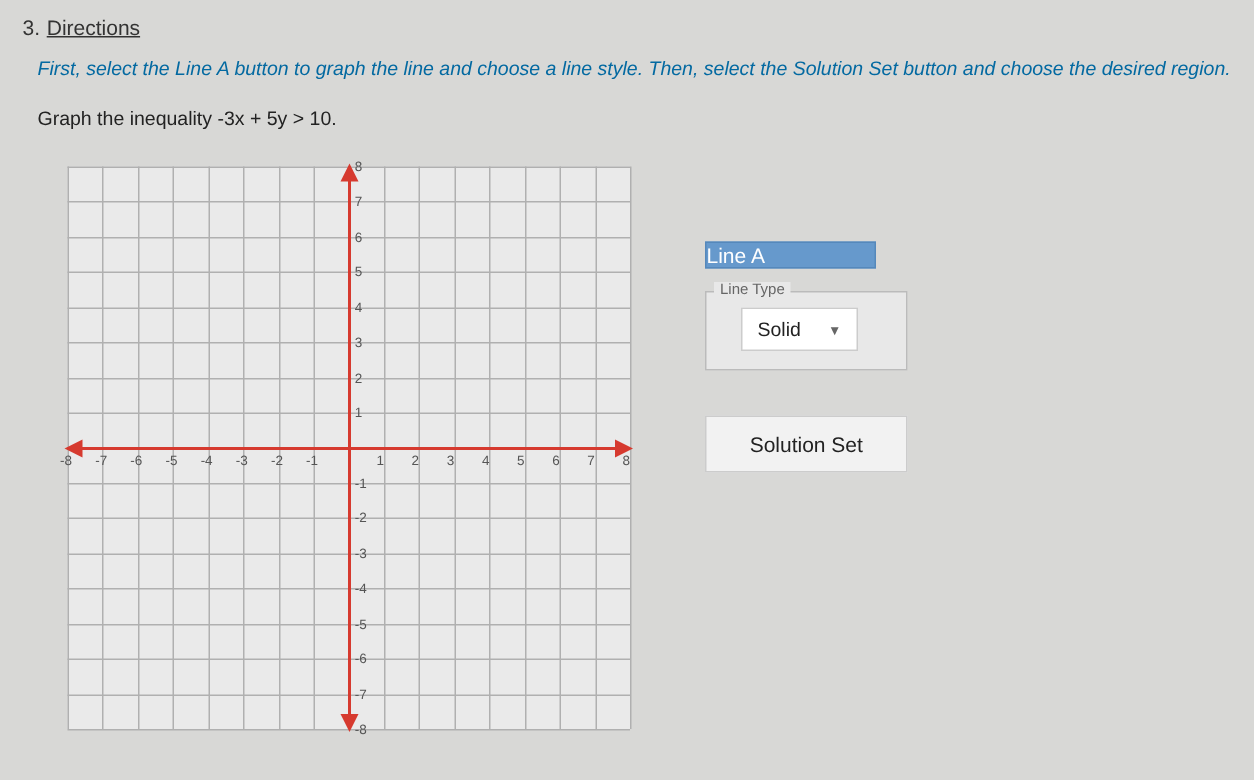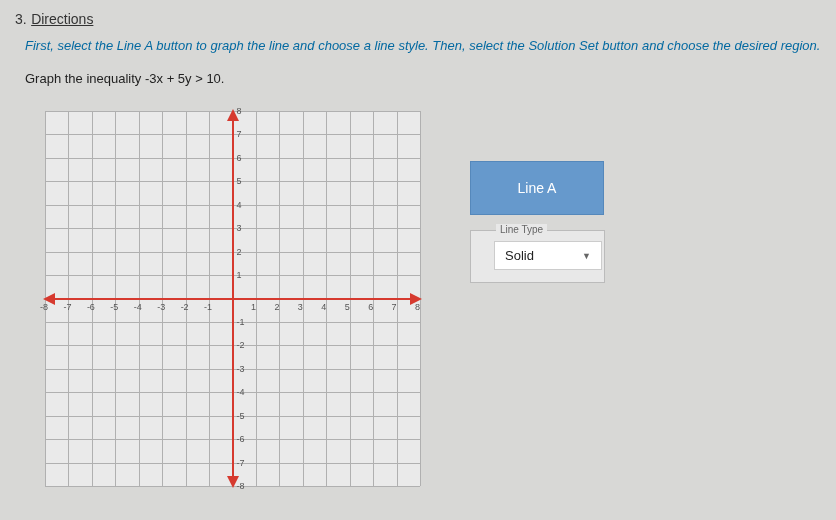--- a/index.html
+++ b/index.html
@@ -74,56 +74,55 @@
       font-size: 9px;
       color: #555;
     }
     .controls {
       display: flex;
       flex-direction: column;
       gap: 15px;
       margin-top: 50px;
     }
     .line-a-btn {
-      width: 134px;
+      width: 114px;
       background: #6699cc;
       color: #fff;
-      padding: 18px;
+      padding: 0;
       font-size: 14px;
       border: 1px solid #5588bb;
-      text-align: center;
       cursor: pointer;
     }
     .line-type-group {
       width: 135px;
       border: 1px solid #bbb;
       background: #e8e8e8;
       padding: 10px 8px 12px 8px;
       position: relative;
     }
     .line-type-legend {
       position: absolute;
       top: -7px;
-      left: 25px;
+      left: 5px;
       background: #e8e8e8;
       padding: 0 4px;
       font-size: 10px;
       color: #666;
     }
     .line-type-select {
       display: flex;
       justify-content: space-between;
       align-items: center;
       background: #fff;
       border: 1px solid #ccc;
       padding: 6px 10px;
       font-size: 13px;
       cursor: pointer;
       margin-left: 15px;
-      width: 108px;
+      width: 78px;
     }
     .caret {
       font-size: 9px;
       color: #666;
     }
     .solution-set-btn {
       width: 135px;
       background: #f2f2f2;
       border: 1px solid #ccc;
       padding: 10px;
@@ -228,14 +227,15 @@
 
   <div class="controls">
     <div class="line-a-btn">Line A</div>
     <div class="line-type-group">
       <div class="line-type-legend">Line Type</div>
       <div class="line-type-select">
         <span>Solid</span>
         <span class="caret">▼</span>
       </div>
     </div>
+    <div class="solution-set-btn">Solution Set</div>
   </div>
 </div>
 
 </body></html>

